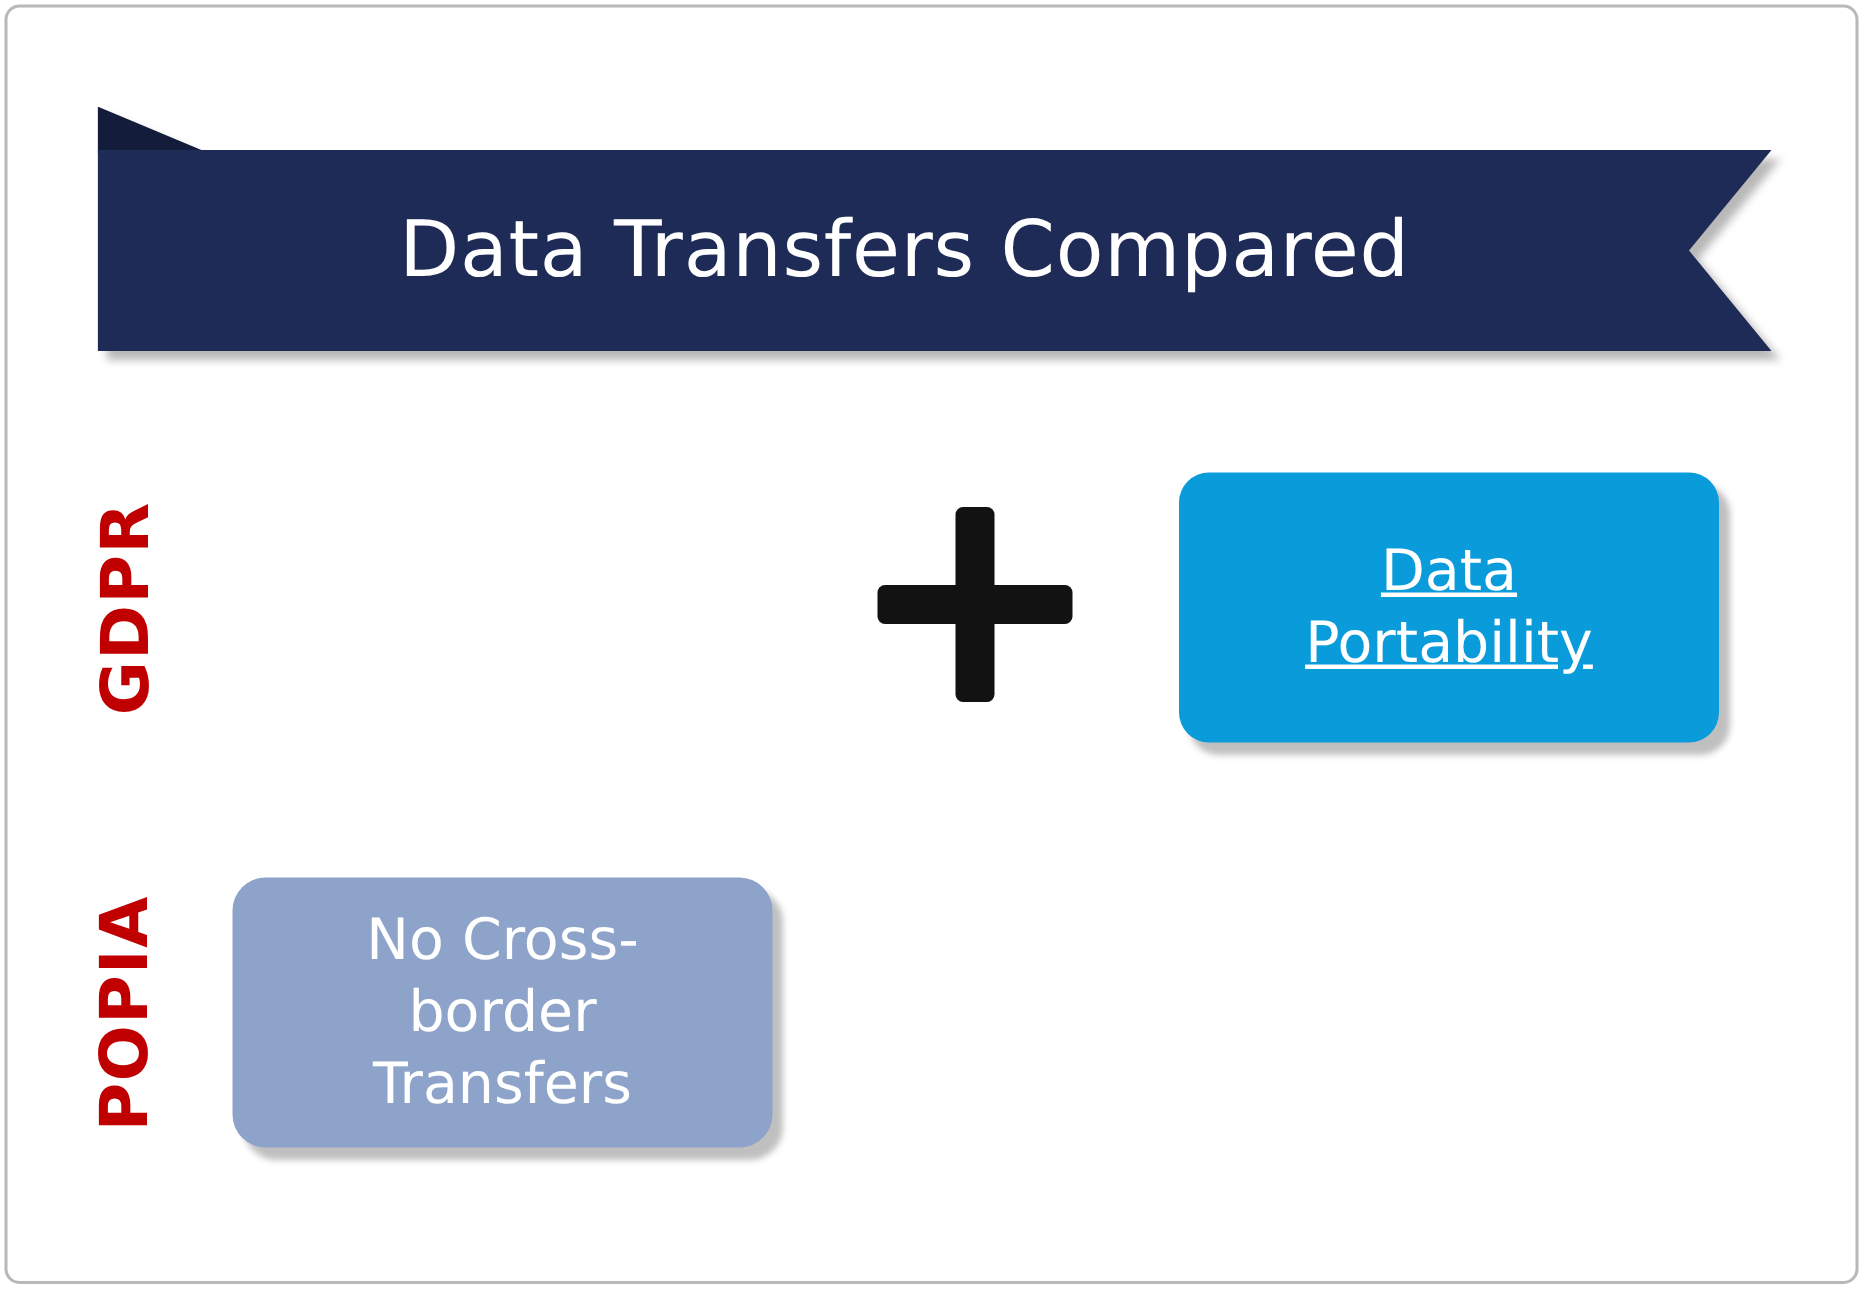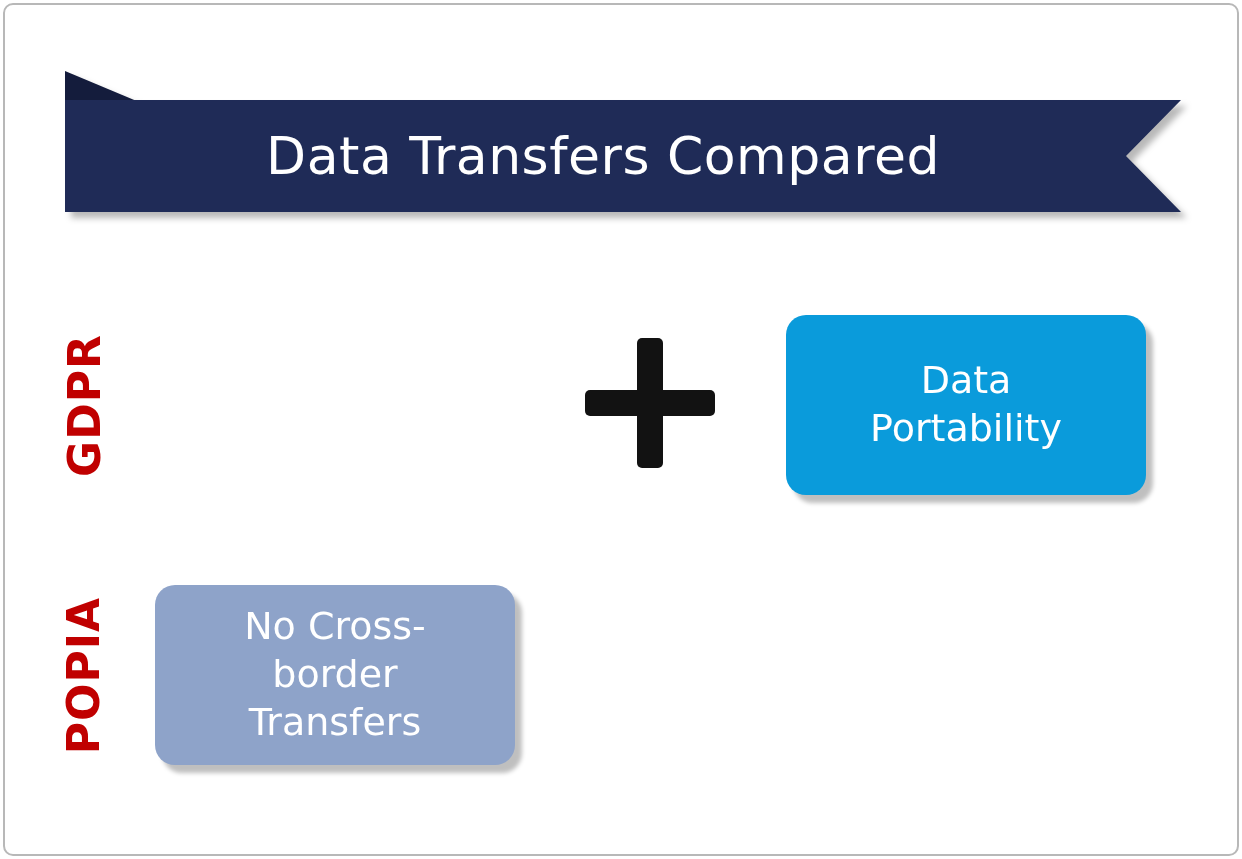--- a/index.html
+++ b/index.html
@@ -39,21 +39,21 @@
     width: 74px;
     height: 31px;
     background: #141c3c;
     clip-path: polygon(0 0, 100% 100%, 0 100%);
   }
   .banner-band {
     position: absolute;
     left: 0;
     top: 29px;
     width: 1116px;
-    height: 112px;
+    height: 134px;
     background: #1f2b57;
     clip-path: polygon(0 0, 100% 0, calc(100% - 55px) 50%, 100% 100%, 0 100%);
     display: flex;
     align-items: center;
     justify-content: center;
   }
   .banner-title {
     color: #ffffff;
     font-size: 52px;
     letter-spacing: 0.5px;
@@ -94,25 +94,25 @@
     align-items: center;
     justify-content: center;
     text-align: center;
     color: #ffffff;
     font-size: 38px;
     line-height: 1.26;
     padding: 0 50px;
     box-sizing: border-box;
   }
   .box-muted  { background: #8ea3c9; }
-  .box-accent { background: #0a9bdb; }
+  .box-accent { background: #0a9bdb; text-decoration: underline; }
 
   .box-gdpr-left   { left: 155px; top: 315px; }
   .box-gdpr-right  { left: 786px; top: 315px; padding: 0 55px; }
-  .box-popia-left  { left: 155px; top: 585px; padding: 0 78px; }
+  .box-popia-left  { left: 155px; top: 585px; padding: 0 78px; border-radius: 22px; }
 
   
   .plus {
     position: absolute;
     left: 585px;
     top: 338px;
     width: 130px;
     height: 130px;
   }
   .plus::before {

